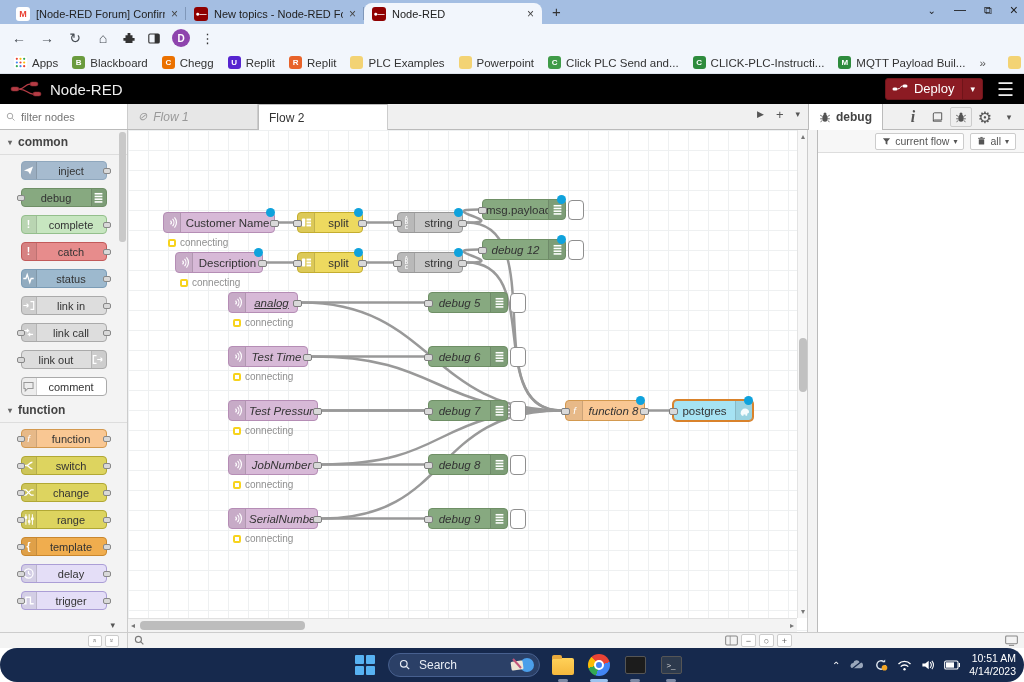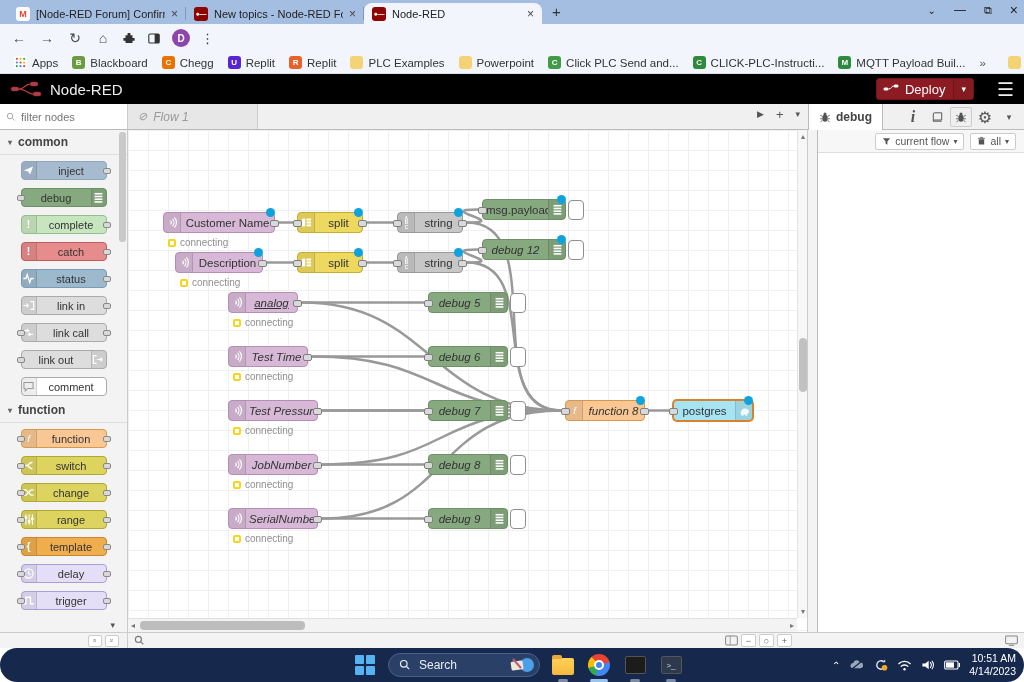--- a/index.html
+++ b/index.html
@@ -30,21 +30,21 @@
   .bookmarks { height:22px; background:#f2f6fc; display:flex; align-items:center; gap:4px; padding:0 8px; font-size:11.5px; color:#333; border-bottom:1px solid #dde3ec; }
   .bm { display:flex; align-items:center; gap:5px; padding:2px 6px; border-radius:4px; white-space:nowrap; }
   .bmic { width:13px; height:13px; border-radius:3px; flex:none; display:flex; align-items:center; justify-content:center; font-size:8px; font-weight:bold; color:#fff; }
   .bm-spacer { flex:1; }
   .bm-div { width:1px; height:14px; background:#c6cdd8; margin:0 4px; }
 
   
   .nr-header { height:30px; background:#000; display:flex; align-items:center; padding:0 10px; color:#fff; }
   .nr-logo { display:flex; align-items:center; gap:6px; }
   .nr-title { font-size:15px; color:#eee; margin-left:6px; }
-  .nr-right { margin-left:auto; display:flex; align-items:center; gap:23px; }
+  .nr-right { margin-left:auto; display:flex; align-items:flex-start; gap:14px; }
   .deploy { background:#8c1b23; border:1px solid #6e151b; border-radius:3px; height:22px; display:flex; align-items:center; color:#fff; font-size:13px; }
   .deploy .dlab { padding:0 8px 0 6px; }
   .deploy .dcaret { border-left:1px solid #701419; padding:0 7px; font-size:9px; height:100%; display:flex; align-items:center; background:#851a21; }
   .burger { font-size:19px; color:#eee; letter-spacing:0; }
 
   
   .workrow { height:26px; display:flex; border-bottom:1px solid #bbb; background:#f0f0f0; }
   .pal-search { width:128px; background:#fff; border-right:1px solid #ccc; display:flex; align-items:center; gap:5px; padding:0 6px; }
   .pal-search input { border:none; outline:none; width:90px; font-size:11px; color:#555; background:transparent; }
   .flowtabs { width:680px; display:flex; align-items:flex-end; position:relative; }
@@ -283,20 +283,23 @@
       <svg width="10" height="10" viewBox="0 0 20 20">
           <circle cx="8" cy="8" r="5.5" fill="none" stroke="#aaa" stroke-width="2"></circle>
           <line x1="12.5" y1="12.5" x2="17" y2="17" stroke="#aaa" stroke-width="2"></line>
         </svg>
       <input placeholder="filter nodes" style="">
     </div>
     <div class="flowtabs">
       <div class="ftab disabled">
         <span style="font-size:11px;">⊘</span>
         <span>Flow 1</span>
+      </div>
+      <div class="ftab active">
+        <span>Flow 2</span>
       </div>
       <div class="ftab-controls">
         <span style="font-size:9px;">▶</span>
         <span style="font-size:13px;line-height:11px;">+</span>
         <span style="font-size:9px;">▾</span>
       </div>
     </div>
     <div class="sbtabs">
       <div class="sbtab">
         <svg width="12" height="12" viewBox="0 0 20 20">

